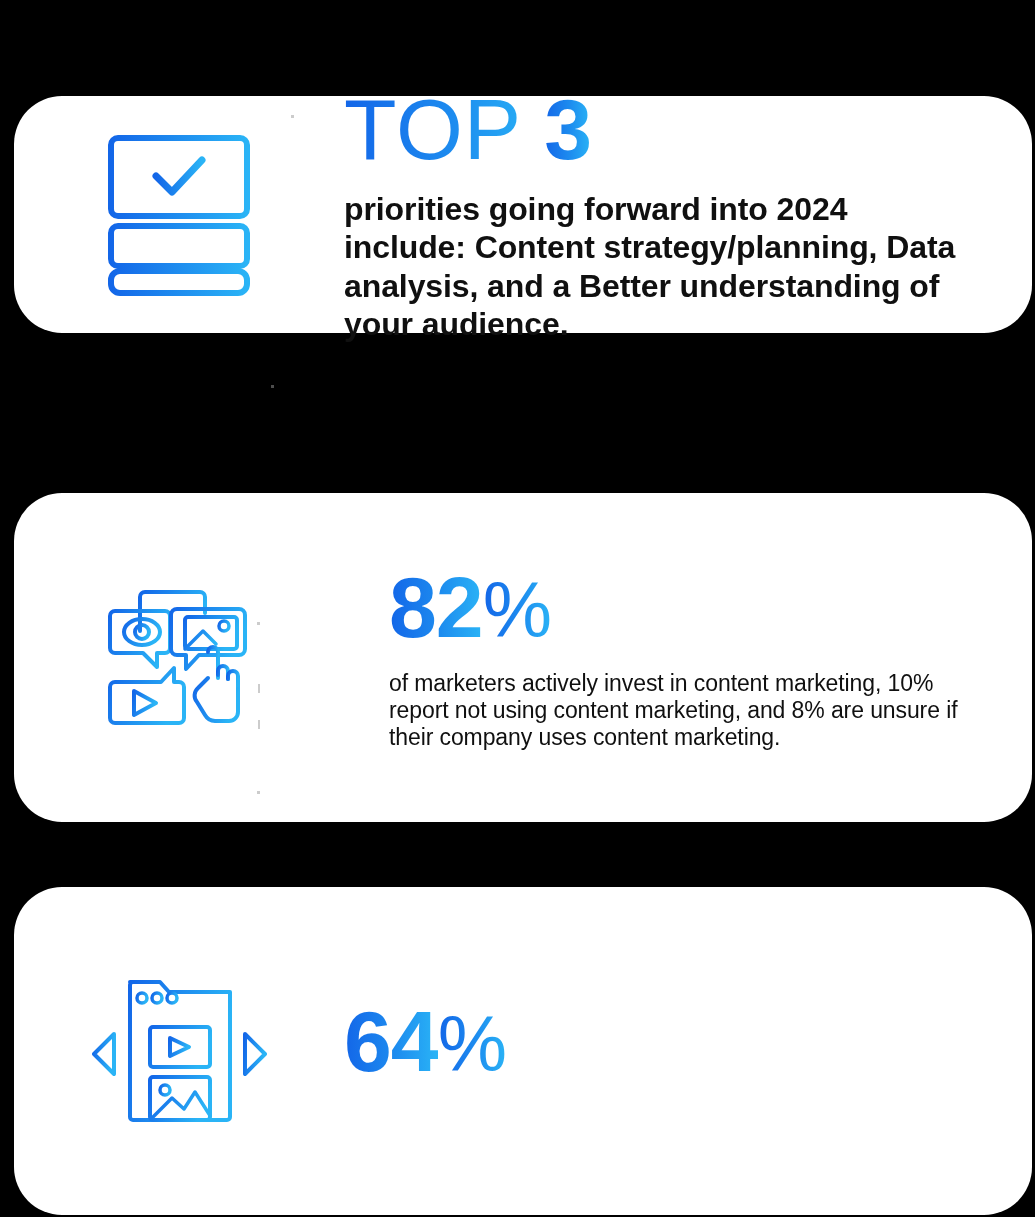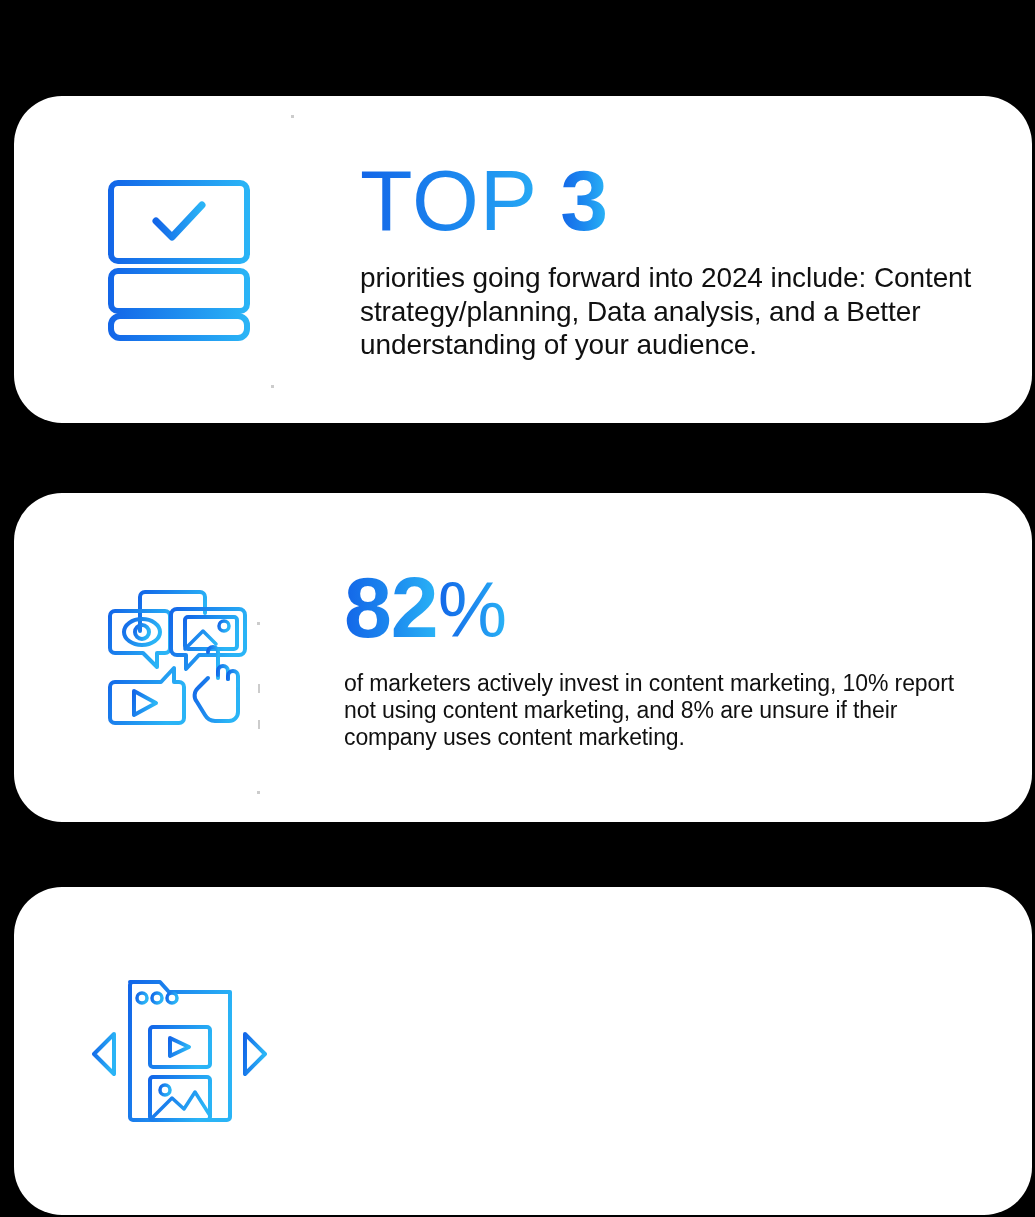--- a/index.html
+++ b/index.html
@@ -28,22 +28,22 @@
   .card {
     position: absolute;
     left: 14px;
     width: 1018px;
     background: #ffffff;
     border-radius: 48px;
     display: flex;
     align-items: center;
   }
 
-  #card-0 { top: 96px;  height: 327px; gap: 16px; }
-  #card-1 { top: 493px; height: 329px; }
+  #card-0 { top: 96px;  height: 237px; }
+  #card-1 { top: 493px; height: 329px; gap: 45px; }
   #card-2 { top: 887px; height: 328px; }
 
   .card-icon-col {
     width: 330px;
     min-width: 330px;
     display: flex;
     align-items: center;
     justify-content: center;
     align-self: center;
   }
@@ -92,21 +92,21 @@
 
   
   .body-copy {
     color: #101010;
     font-size: 23px;
     line-height: 1.18;
     font-weight: 400;
     letter-spacing: -0.1px;
     max-width: 640px;
   }
-  #card-0 .body-copy { font-size: 28px; line-height: 1.2; }
+  #card-0 .body-copy { font-size: 32px; line-height: 1.2; font-weight: bold; }
 
   
   .icon-wrap { display: block; line-height: 0; }
 
   
   .artifact {
     position: absolute;
     background: #9a9a9a;
     opacity: 0.5;
   }
@@ -221,20 +221,23 @@
 
           <path d="M153 60 L173 80 L153 100 Z" stroke="url(#g3)" stroke-width="4" fill="none" stroke-linejoin="round"></path>
           <path d="M127 70 h22" stroke="url(#g3)" stroke-width="4" stroke-linecap="round"></path>
           <path d="M129 80 h14" stroke="url(#g3)" stroke-width="4" stroke-linecap="round"></path>
           <path d="M127 90 h22" stroke="url(#g3)" stroke-width="4" stroke-linecap="round"></path>
         </svg>
       </span>
     </div>
 
     <div class="card-text-col">
+      <div class="headline">
+        <span class="grad hl-num-bold">64</span><span class="grad hl-pct">%</span>
+      </div>
     </div>
   </div>
 
   <div class="artifact" style="left:291px; top:115px; width:3px; height:3px;"></div>
   <div class="artifact" style="left:271px; top:385px; width:3px; height:3px;"></div>
   <div class="artifact" style="left:257px; top:622px; width:3px; height:3px;"></div>
   <div class="artifact" style="left:258px; top:684px; width:2px; height:9px;"></div>
   <div class="artifact" style="left:258px; top:720px; width:2px; height:9px;"></div>
   <div class="artifact" style="left:257px; top:791px; width:3px; height:3px;"></div>
 

